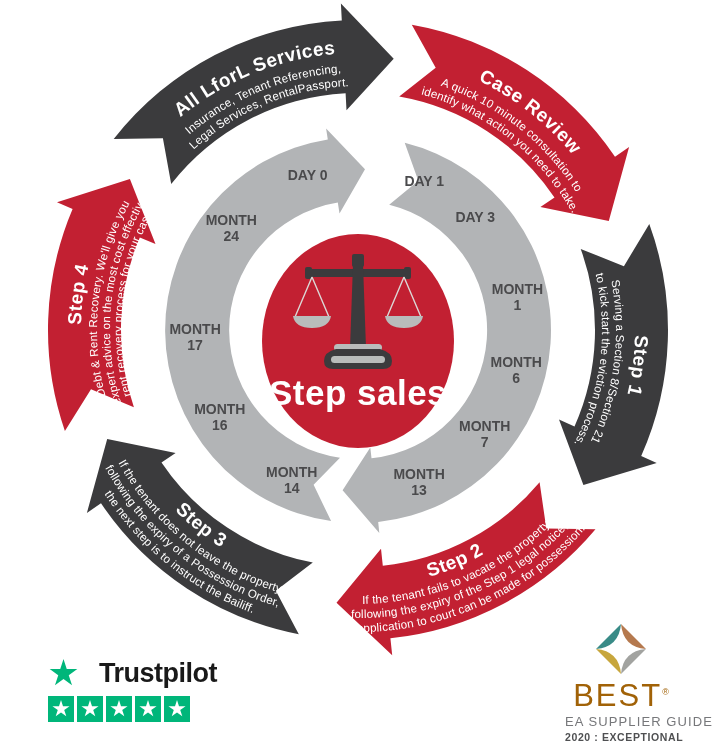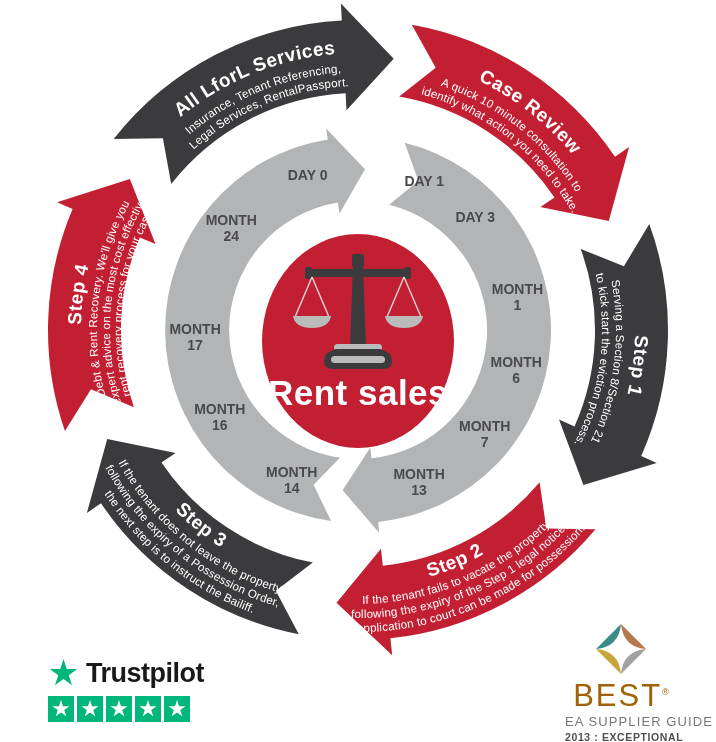--- a/index.html
+++ b/index.html
@@ -9,21 +9,21 @@
   svg text{font-family:"Liberation Sans", sans-serif;}
   .arc-title{font-size:19px;font-weight:bold;fill:#ffffff;letter-spacing:.5px;}
   .arc-sub{font-size:11.6px;fill:#ffffff;letter-spacing:.2px;}
   .ring-label{font-size:14px;font-weight:bold;fill:#4a4a4c;}
   .dk{fill:var(--dark);}
   .lt{fill:#b9bcbb;}
   #center-label{position:absolute;left:238px;top:373px;width:240px;text-align:center;
       color:#ffffff;font-size:35px;font-weight:bold;letter-spacing:.5px;}
   
   #trustpilot{position:absolute;left:48px;top:658px;}
-  #tp-row1{display:flex;align-items:center;gap:7px;}
+  #tp-row1{display:flex;align-items:center;gap:20px;}
   #tp-brand{color:#191919;font-size:27px;font-weight:bold;letter-spacing:-.5px;}
   #tp-stars{display:flex;gap:3px;margin-top:7px;}
   .tp-star-box{width:26px;height:26px;background:var(--green);display:flex;
       align-items:center;justify-content:center;}
   
   #best-badge{position:absolute;left:565px;top:622px;width:112px;text-align:center;}
   #best-title{color:#a16207;font-size:31px;letter-spacing:2px;line-height:1;text-align:center;}
   #best-title sup{font-size:9px;letter-spacing:0;}
   #best-sub{color:#76777a;font-size:13px;letter-spacing:1.1px;margin-top:3px;white-space:nowrap;}
   #best-award{color:#4f5052;font-size:10.5px;font-weight:bold;letter-spacing:.6px;margin-top:2px;white-space:nowrap;}
@@ -120,21 +120,21 @@
     <path d="M-46 277 L-63 317 M-46 277 L-29 317 M46 277 L29 317 M46 277 L63 317" stroke="#dcd8d6" stroke-width="1.4" fill="none"></path>
     <path class="lt" d="M-65 316 L-27 316 Q-29 328 -46 328 Q-63 328 -65 316 Z"></path>
     <path class="lt" d="M27 316 L65 316 Q63 328 46 328 Q29 328 27 316 Z"></path>
     <path class="dk" d="M-5 264 L5 264 L8 348 L-8 348 Z"></path>
     <rect class="lt" x="-24" y="344" width="48" height="7" rx="3.5"></rect>
     <path class="dk" d="M-22 349 Q-34 352 -34 361 Q-34 369 -25 369 L25 369 Q34 369 34 361 Q34 352 22 349 Z"></path>
     <rect class="lt" x="-27" y="356" width="54" height="7" rx="3.5"></rect>
   </g>
 </svg>
 
-<div id="center-label">Rent sales</div>
+<div id="center-label">Step sales</div>
 
 <div id="trustpilot">
   <div id="tp-row1">
     <svg width="31" height="31" viewBox="-16 -16 32 32">
       <polygon id="tp-logo-star" points="0.00,-15.00 3.35,-4.61 14.27,-4.64 5.42,1.76 8.82,12.14 0.00,5.70 -8.82,12.14 -5.42,1.76 -14.27,-4.64 -3.35,-4.61" fill="#00b67a"></polygon>
     </svg>
     <span id="tp-brand">Trustpilot</span>
   </div>
   <div id="tp-stars">
       <div class="tp-star-box">
@@ -167,14 +167,14 @@
 
 <div id="best-badge">
   <svg width="54" height="54" viewBox="0 0 54 54">
     <path d="M2 27 L27 2 Q25 25 2 27 Z" style="fill:var(--bd-teal)"></path>
     <path d="M27 2 L52 27 Q29 25 27 2 Z" style="fill:var(--bd-rust)"></path>
     <path d="M52 27 L27 52 Q29 29 52 27 Z" style="fill:var(--bd-gray)"></path>
     <path d="M27 52 L2 27 Q25 29 27 52 Z" style="fill:var(--bd-gold)"></path>
   </svg>
   <div id="best-title"><span>BEST</span><sup>®</sup></div>
   <div id="best-sub">EA SUPPLIER GUIDE</div>
-  <div id="best-award">2013 : EXCEPTIONAL</div>
+  <div id="best-award">2020 : EXCEPTIONAL</div>
 </div>
 
 </body></html>

